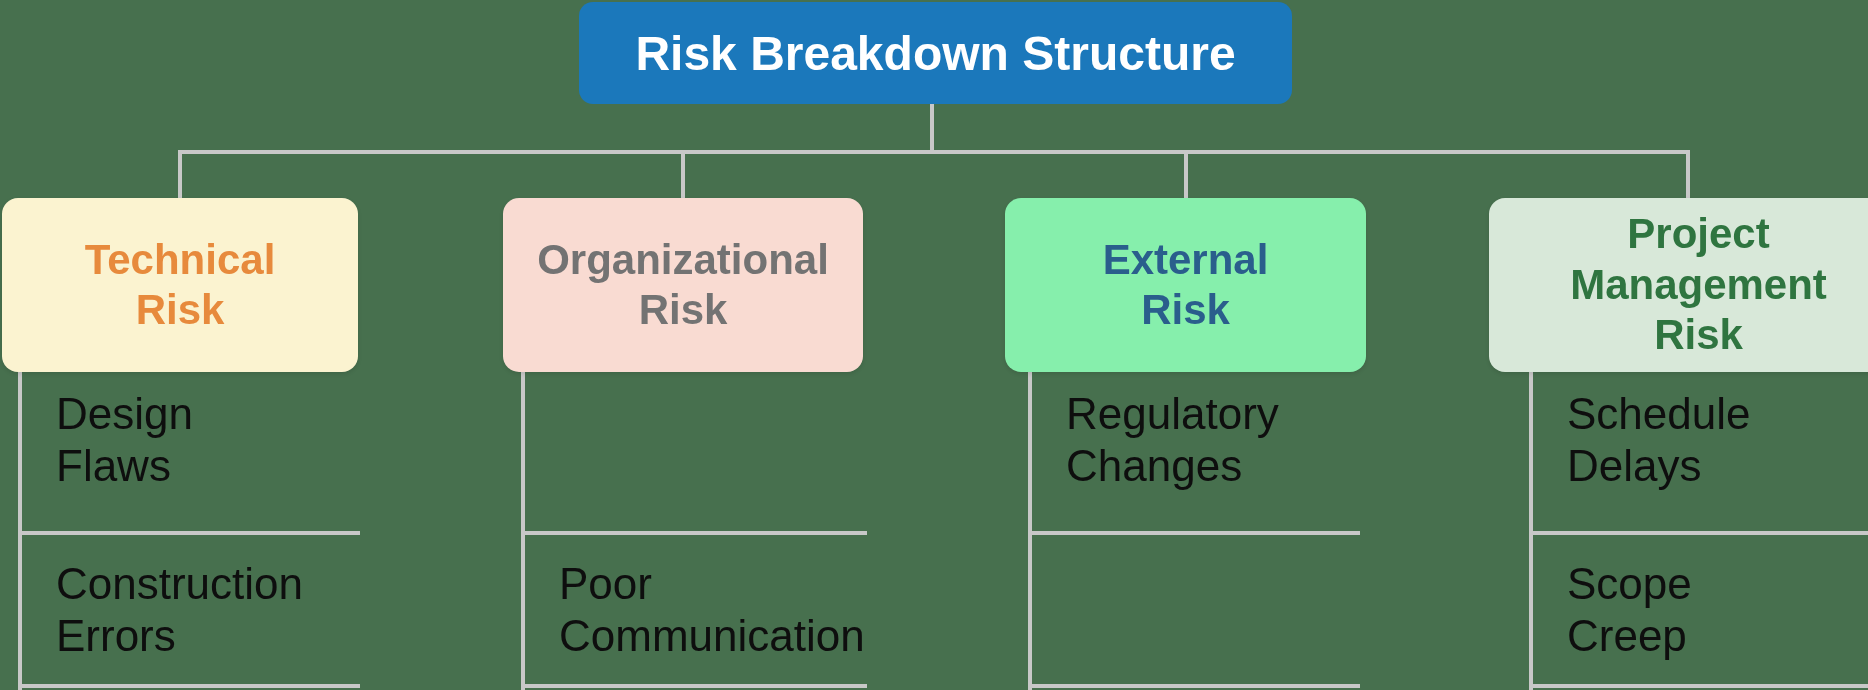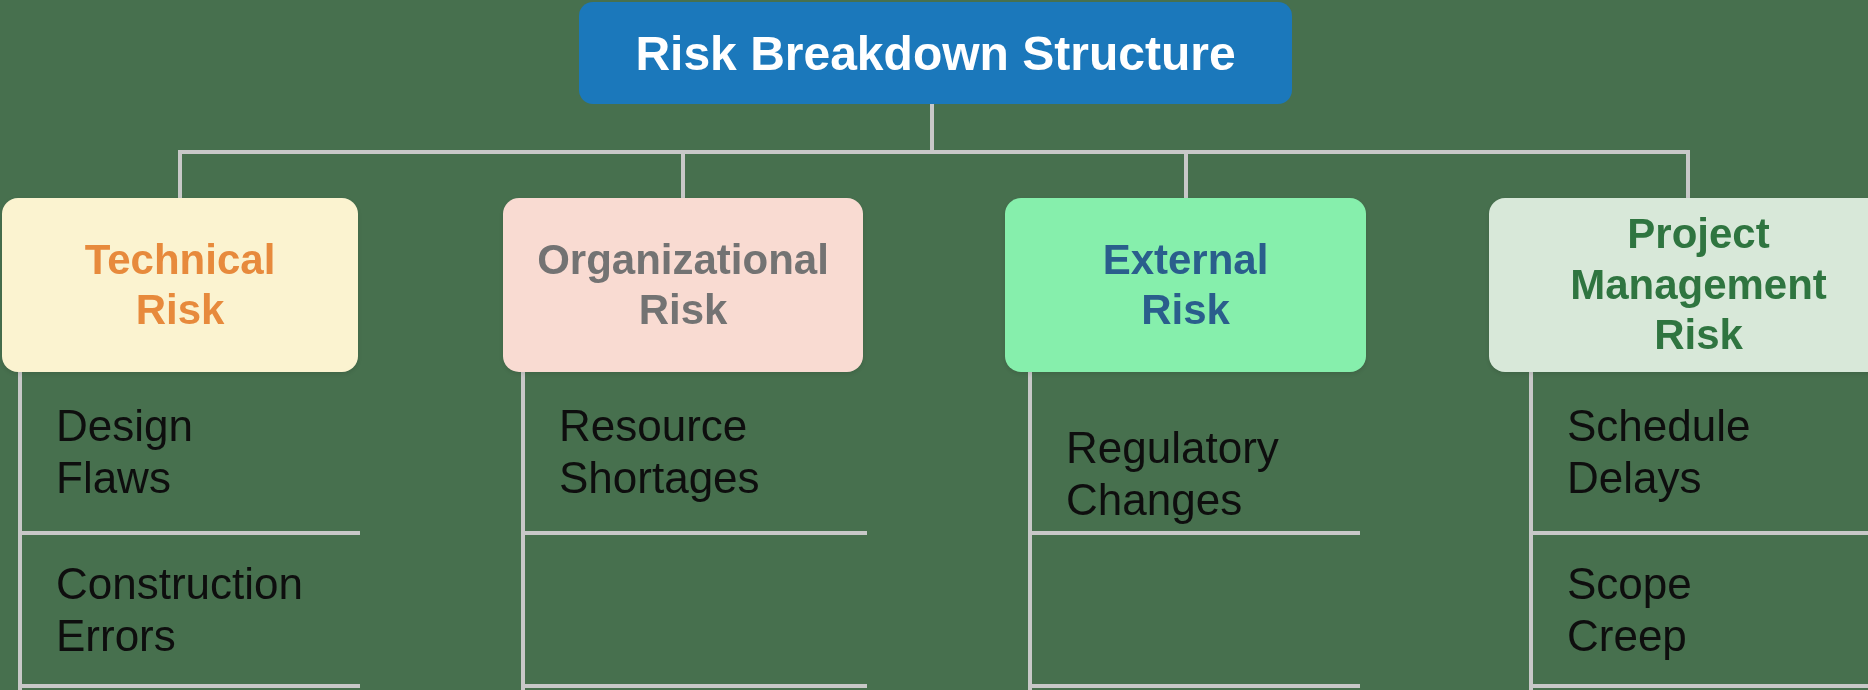--- a/index.html
+++ b/index.html
@@ -59,25 +59,25 @@
   .cat-box.c4 { left: 1489px; width: 419px; }
   
   .leaf {
     position: absolute;
     display: flex; align-items: center;
     font-size: 44px; font-weight: 400; line-height: 1.16;
     color: #0E0E0E;
     white-space: pre-line; text-align: left;
     width: 310px;
   }
-  .leaf.row1 { top: 372px; height: 159px; }
+  .leaf.row1 { top: 360px; height: 159px; }
   .leaf.row2 { top: 535px; height: 149px; }
   .leaf.c1 { left: 56px; }
   .leaf.c2 { left: 559px; }
-  .leaf.c3 { left: 1066px; margin-top: 22px; }
+  .leaf.c3 { left: 1066px; }
   .leaf.c4 { left: 1567px; }
 </style>
 </head>
 <body>
 
 <div class="canvas" style="background-color: rgb(71, 112, 78);">
 
   <div class="line root-stub" style="background-color: rgb(200, 200, 200);"></div>
   <div class="line h-bar" style="background-color: rgb(200, 200, 200);"></div>
   <div class="line drop d1" style="background-color: rgb(200, 200, 200);"></div>
@@ -109,22 +109,22 @@
 Risk</div>
   <div class="cat-box c4" style="background-color: rgb(216, 232, 217); color: rgb(47, 117, 64);">Project
 Management
 Risk</div>
 
   <div class="leaf row1 c1" style="color: rgb(14, 14, 14);">Design
 Flaws</div>
   <div class="leaf row2 c1" style="color: rgb(14, 14, 14);">Construction
 Errors</div>
 
-  <div class="leaf row1 c2" style="color: rgb(14, 14, 14);">Resource
-Shortages</div>
+  <div class="leaf row2 c2" style="color: rgb(14, 14, 14);">Poor
+Communication</div>
 
   <div class="leaf row1 c3" style="color: rgb(14, 14, 14);">Regulatory
 Changes</div>
 
   <div class="leaf row1 c4" style="color: rgb(14, 14, 14);">Schedule
 Delays</div>
   <div class="leaf row2 c4" style="color: rgb(14, 14, 14);">Scope
 Creep</div>
 
 </div>

